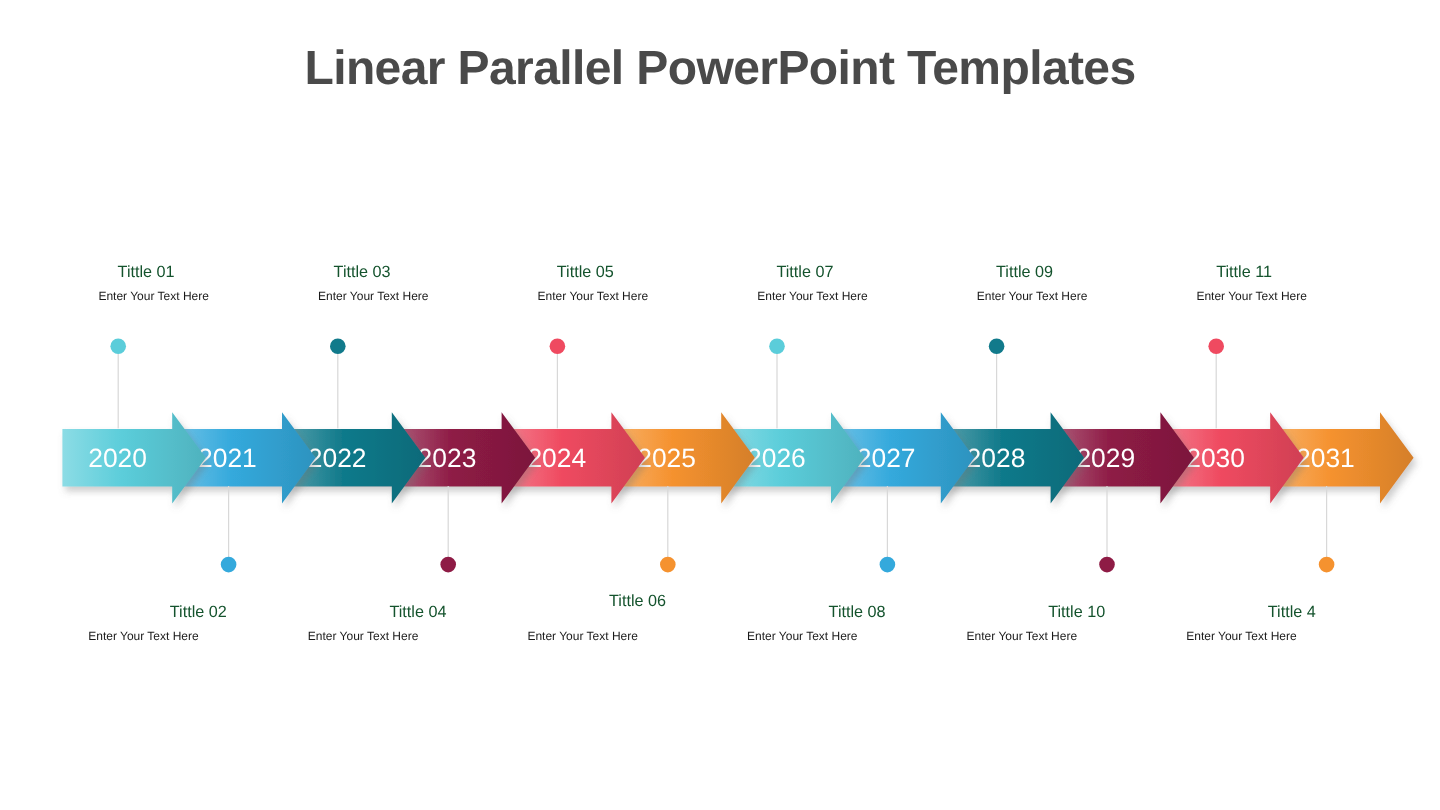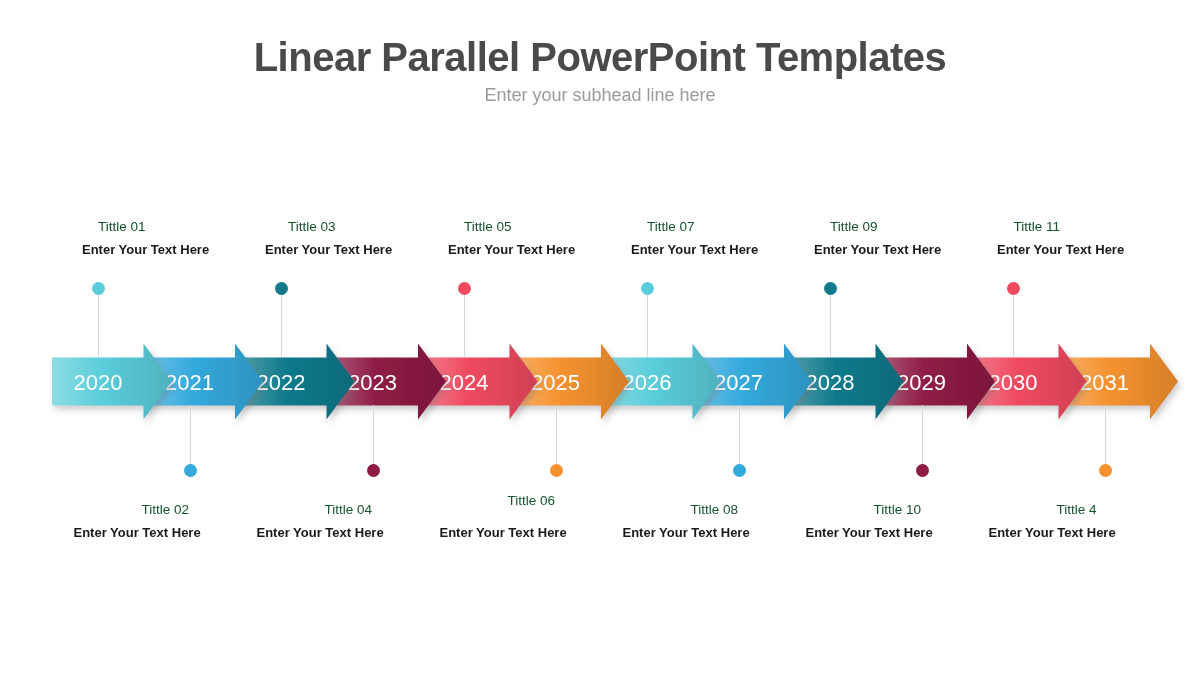--- a/index.html
+++ b/index.html
@@ -32,31 +32,30 @@
   
   .conn-line{position:absolute;width:1px;background:#d8d8d8;}
   .dot{position:absolute;width:13px;height:13px;border-radius:50%;}
 
   
   .lbl-title{
     position:absolute;font-size:13.5px;color:#14532d;
     white-space:nowrap;font-weight:400;
   }
   .lbl-text{
-    position:absolute;font-size:13px;color:#1a1a1a;
-    white-space:nowrap;font-weight:bold;
+    position:absolute;font-size:10px;color:#1a1a1a;
+    white-space:nowrap;font-weight:normal;
   }
 </style>
 </head>
 <body>
 
 <div id="slide">
 
   <div class="title">Linear Parallel PowerPoint Templates</div>
-  <div class="subtitle">Enter your subhead line here</div>
 
   <svg id="chain" viewBox="0 0 1200 100" width="1200" height="100" preserveAspectRatio="none" xmlns="http://www.w3.org/2000/svg">
       <defs>
         <filter id="shadow" x="-25%" y="-25%" width="160%" height="170%">
           <feDropShadow dx="2.5" dy="4" stdDeviation="3.2" flood-color="#6a6a6a" flood-opacity="0.34"></feDropShadow>
         </filter>
         <linearGradient id="grad0" x1="0" y1="0" x2="1" y2="0">
           <stop offset="0%" stop-color="#8cdce5"></stop>
           <stop offset="42%" stop-color="#5BCDDA"></stop>
           <stop offset="100%" stop-color="#4fb2be"></stop>
@@ -147,21 +146,21 @@
       <div class="conn-line" style="left: 98px; top: 288px; height: 69px;"></div>
       <div class="dot" style="left: 92px; top: 282px; background: rgb(91, 205, 218);"></div>
       <div class="lbl-title" style="top: 219px; left: 98px;">Tittle 01</div>
       <div class="lbl-text" style="top: 242px; left: 82px;">Enter Your Text Here</div>
       <div class="conn-line" style="left: 189.5px; top: 405px; height: 65px;"></div>
       <div class="dot" style="left: 183.5px; top: 464px; background: rgb(52, 169, 220);"></div>
       <div class="lbl-title" style="top: 502px; left: 141.5px;">Tittle 02</div>
       <div class="lbl-text" style="top: 525px; left: 73.5px;">Enter Your Text Here</div>
       <div class="conn-line" style="left: 281px; top: 288px; height: 69px;"></div>
       <div class="dot" style="left: 275px; top: 282px; background: rgb(17, 122, 139);"></div>
-      <div class="lbl-title" style="top: 219px; left: 288px;">Tittle 03</div>
+      <div class="lbl-title" style="top: 219px; left: 278px;">Tittle 03</div>
       <div class="lbl-text" style="top: 242px; left: 265px;">Enter Your Text Here</div>
       <div class="conn-line" style="left: 372.5px; top: 405px; height: 65px;"></div>
       <div class="dot" style="left: 366.5px; top: 464px; background: rgb(142, 27, 69);"></div>
       <div class="lbl-title" style="top: 502px; left: 324.5px;">Tittle 04</div>
       <div class="lbl-text" style="top: 525px; left: 256.5px;">Enter Your Text Here</div>
       <div class="conn-line" style="left: 464px; top: 288px; height: 69px;"></div>
       <div class="dot" style="left: 458px; top: 282px; background: rgb(239, 74, 96);"></div>
       <div class="lbl-title" style="top: 219px; left: 464px;">Tittle 05</div>
       <div class="lbl-text" style="top: 242px; left: 448px;">Enter Your Text Here</div>
       <div class="conn-line" style="left: 555.5px; top: 405px; height: 65px;"></div>

